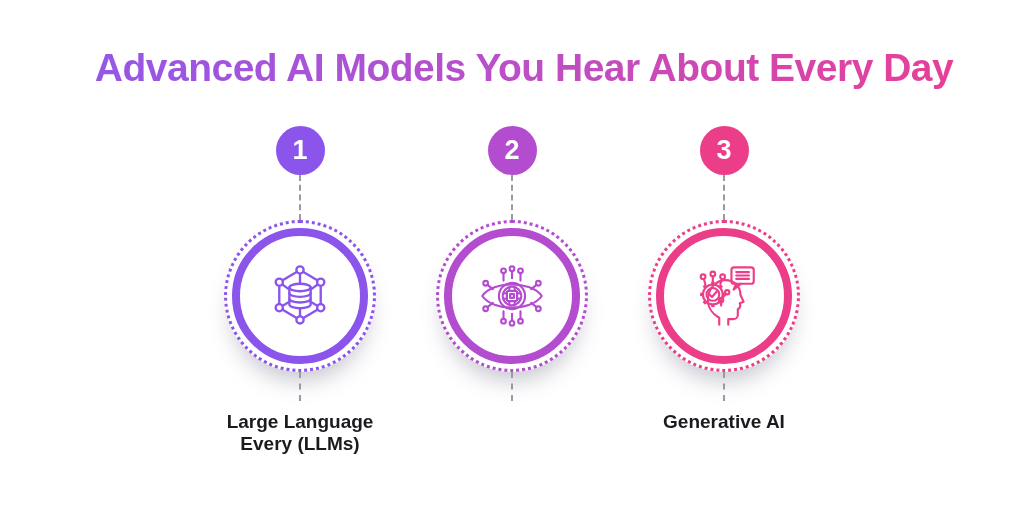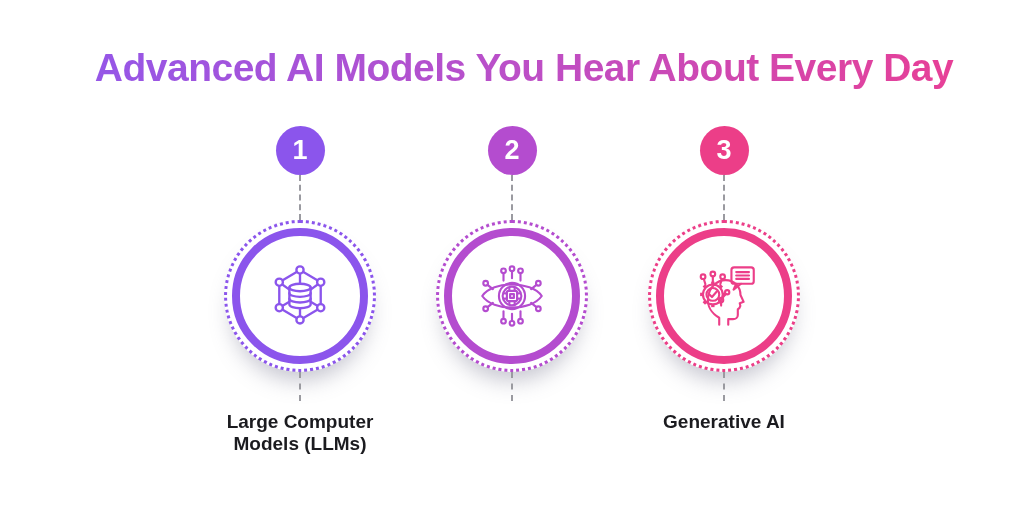--- a/index.html
+++ b/index.html
@@ -112,21 +112,21 @@
               <circle cx="51.5" cy="43" r="3.4"></circle>
               <circle cx="32" cy="54.5" r="3.4"></circle>
               <circle cx="12.5" cy="43" r="3.4"></circle>
               <circle cx="12.5" cy="19" r="3.4"></circle>
             </g>
           </g>
         </svg>
       </div>
     </div>
     <div class="dash dash-bottom" style="border-color: rgb(154, 154, 160);"></div>
-    <div class="label" style="color: rgb(27, 27, 31);">Large Computer Models (LLMs)</div>
+    <div class="label" style="color: rgb(27, 27, 31);">Large Language Every (LLMs)</div>
   </div>
 
   <div class="column">
     <div class="badge" style="background: rgb(180, 76, 207);">2</div>
     <div class="dash dash-top" style="border-color: rgb(154, 154, 160);"></div>
     <div class="ring-outer" style="border-color: rgb(180, 76, 207);">
       <div class="ring-solid" style="border-color: rgb(180, 76, 207);">
         <svg class="icon" width="68" height="68" viewBox="0 0 64 64" style="color: rgb(180, 76, 207);">
           <g fill="none" stroke="currentColor" stroke-width="2" stroke-linecap="round" stroke-linejoin="round">
             <path d="M4,32 C14,17.5 50,17.5 60,32 C50,46.5 14,46.5 4,32 Z"></path>

